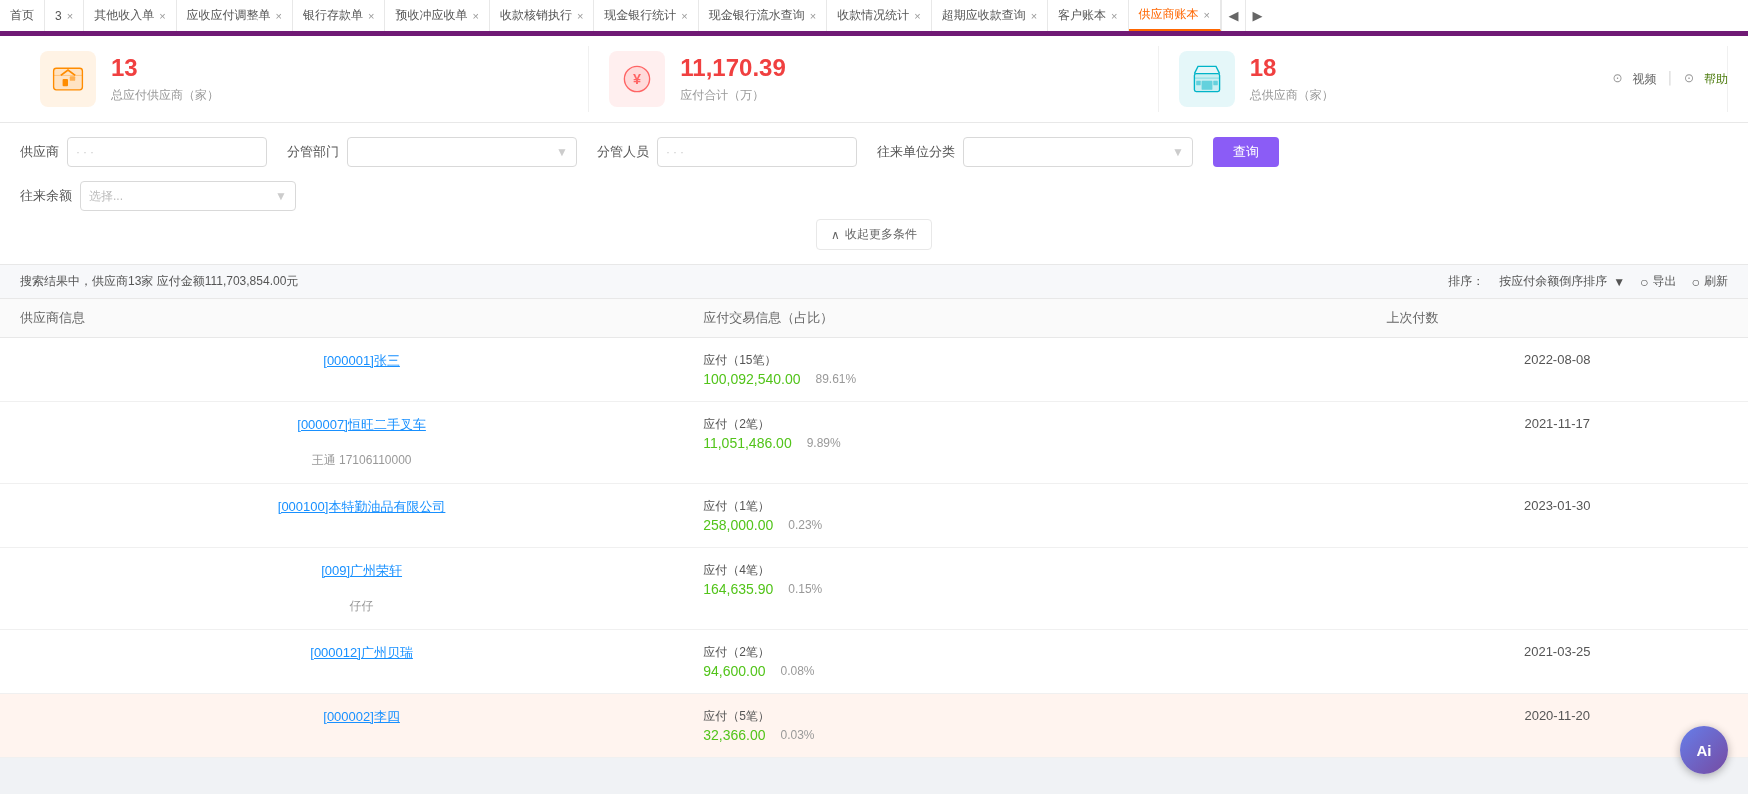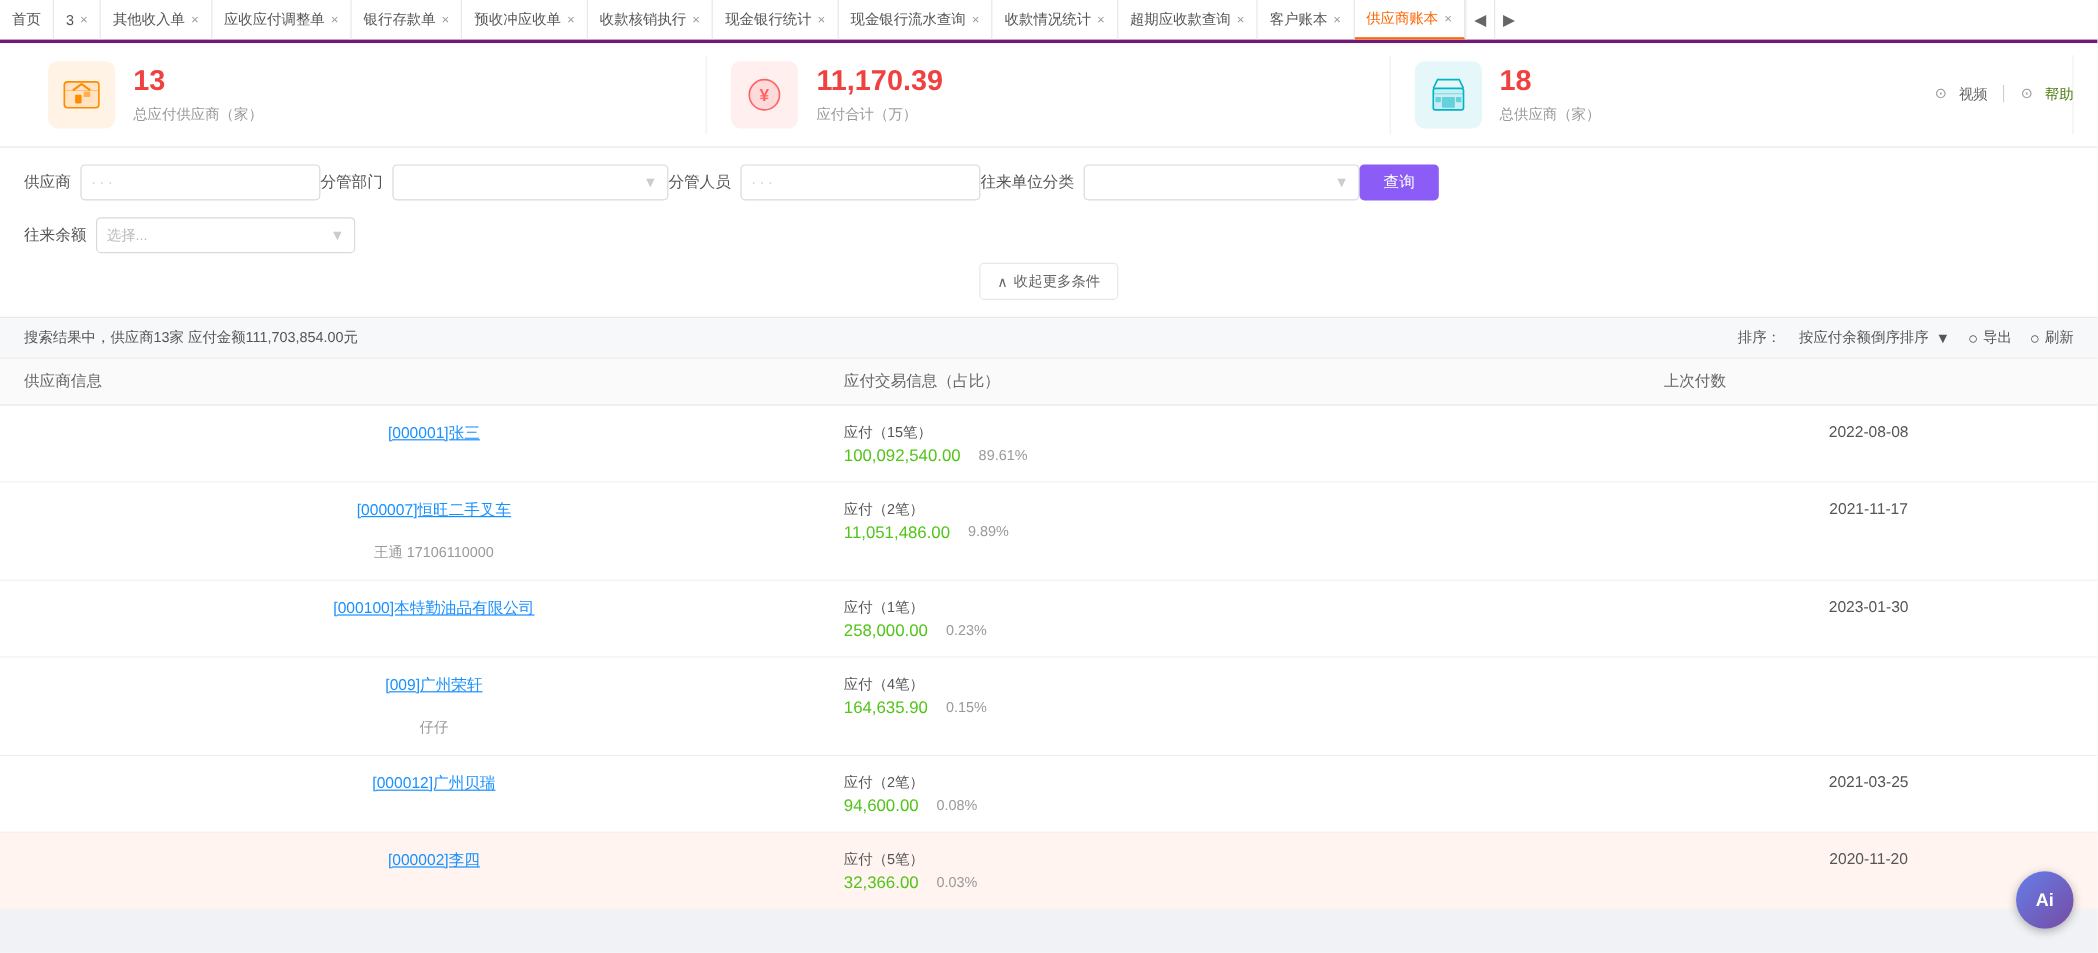--- a/index.html
+++ b/index.html
@@ -3,21 +3,21 @@
   <meta charset="utf-8">
   <style>
     * { box-sizing: border-box; margin: 0; padding: 0; }
     body { font-family: "Microsoft YaHei", Arial, sans-serif; font-size: 13px; background: #f0f2f5; color: #333; overflow-x: hidden; }
 
     
     .top-nav {
       display: flex;
       align-items: flex-start;
       background: #fff;
-      border-bottom: 3px solid #701a75;
+      border-bottom: 5px solid #701a75;
       height: 36px;
       overflow: hidden;
     }
     .nav-tab {
       display: flex;
       align-items: center;
       padding: 0 10px;
       height: 100%;
       white-space: nowrap;
       font-size: 12px;
@@ -89,20 +89,21 @@
 
     
     .filter-bar {
       background: #fff;
       padding: 14px 20px 0 20px;
       border-bottom: 1px solid #e8e8e8;
     }
     .filter-row {
       display: flex;
       align-items: center;
+      gap: 20px;
       margin-bottom: 14px;
       flex-wrap: wrap;
     }
     .filter-item {
       display: flex;
       align-items: center;
       gap: 8px;
       flex-shrink: 0;
     }
     .filter-label { font-size: 13px; color: #555; white-space: nowrap; }

